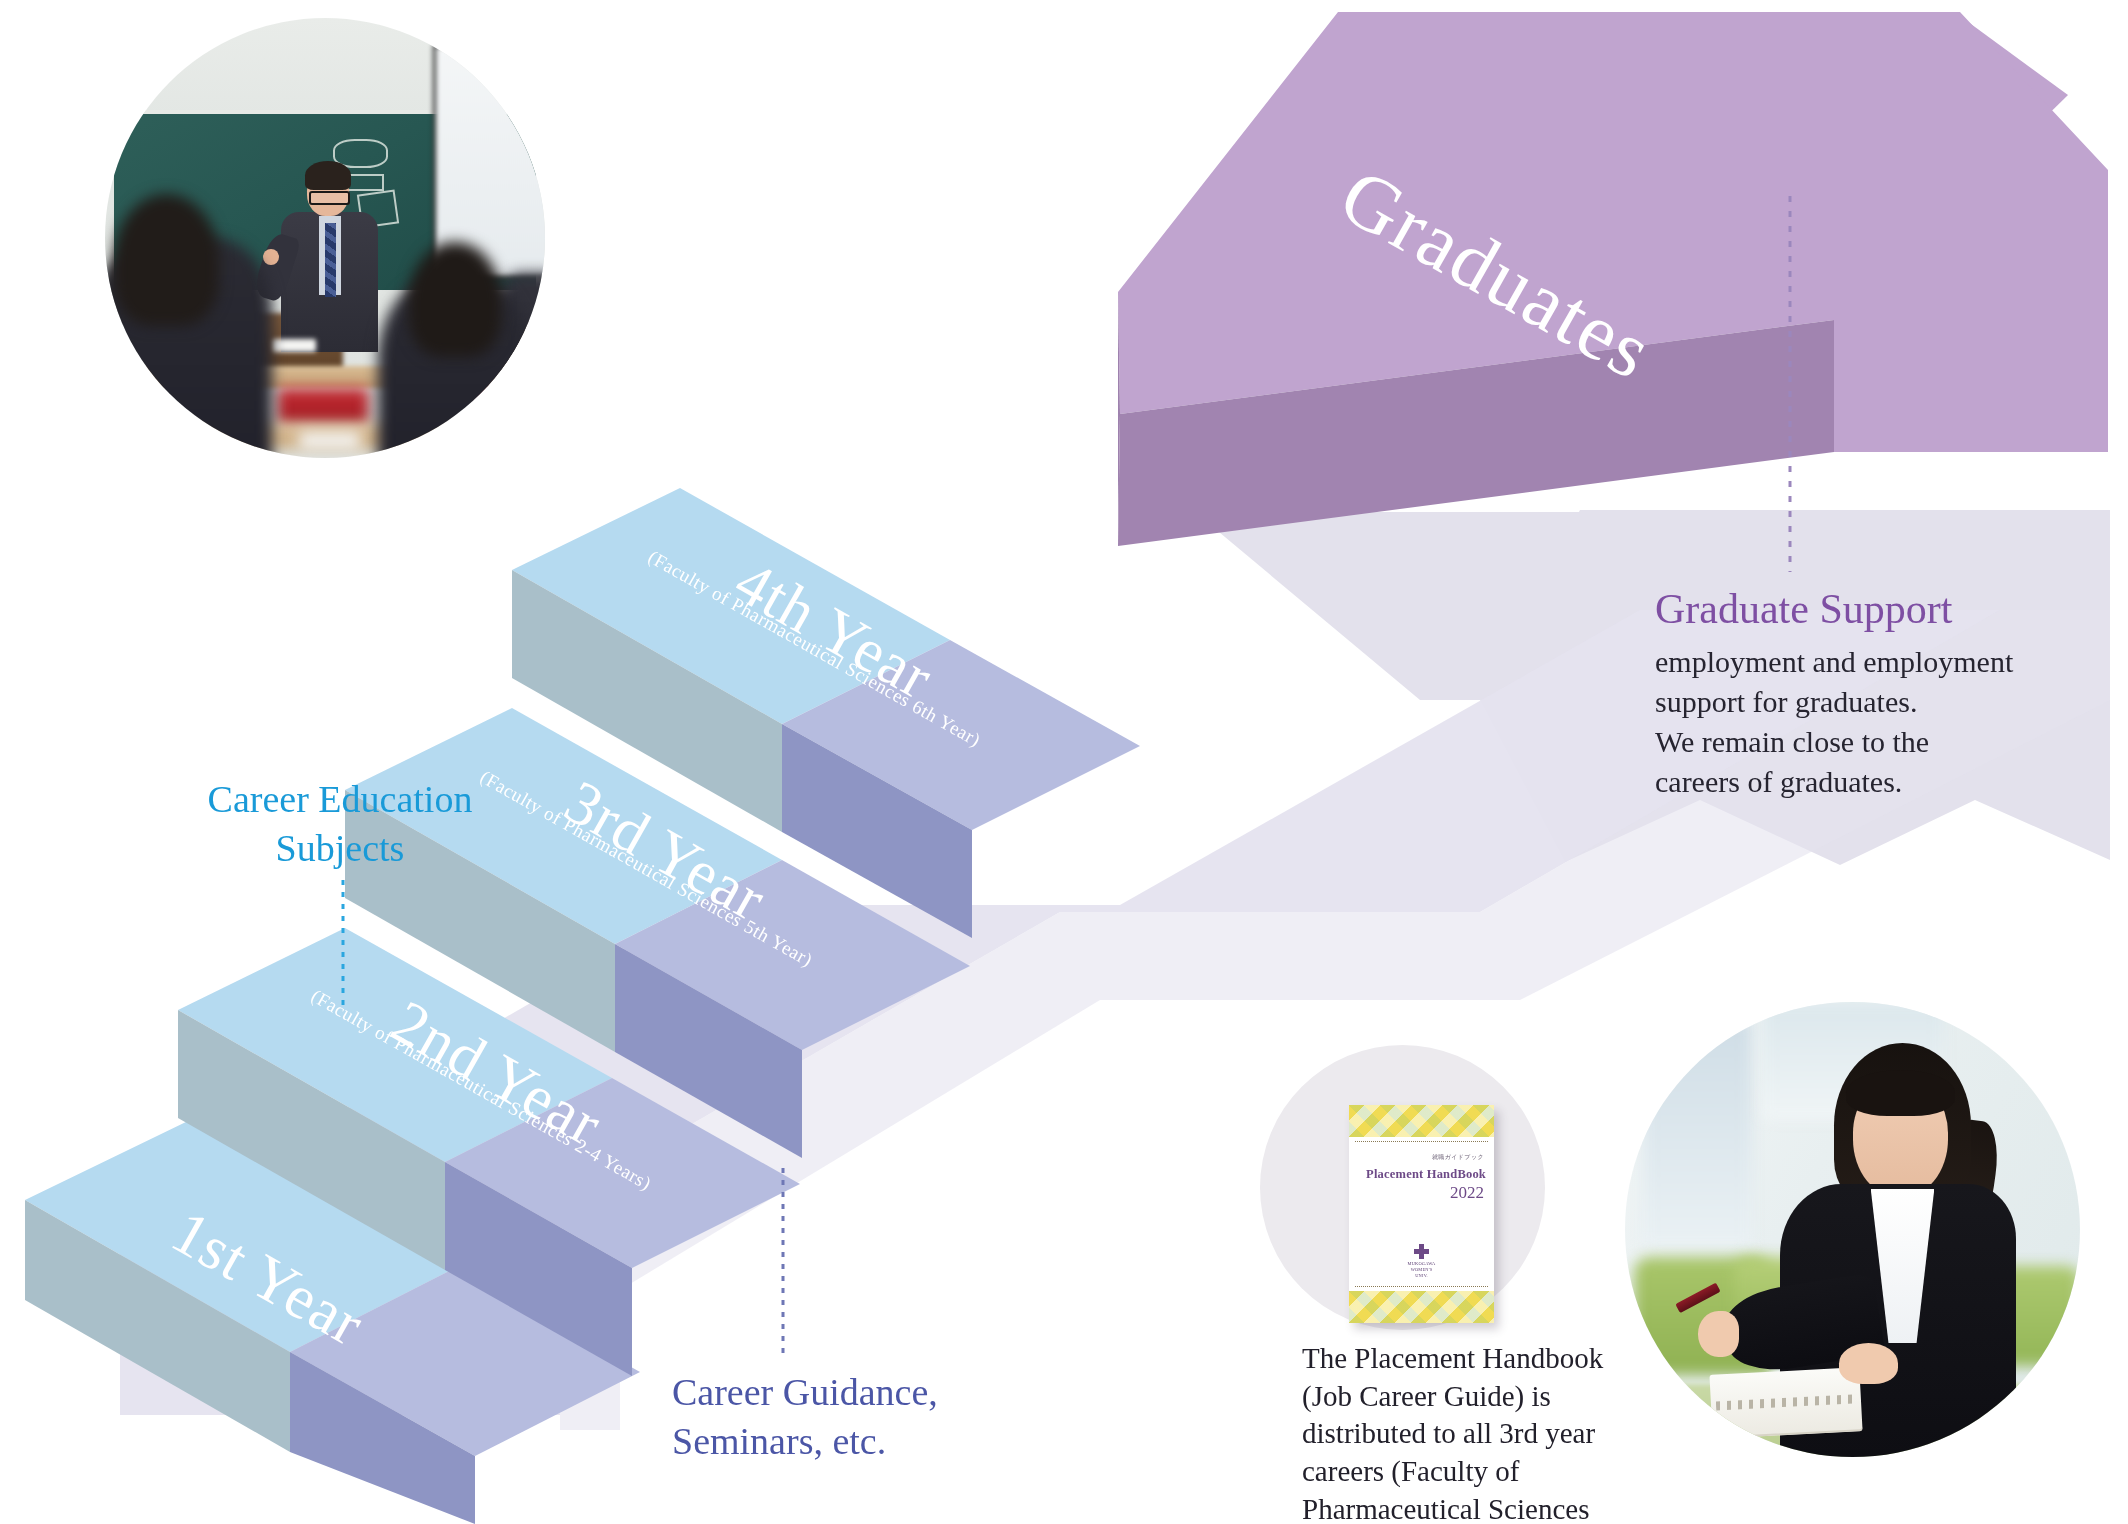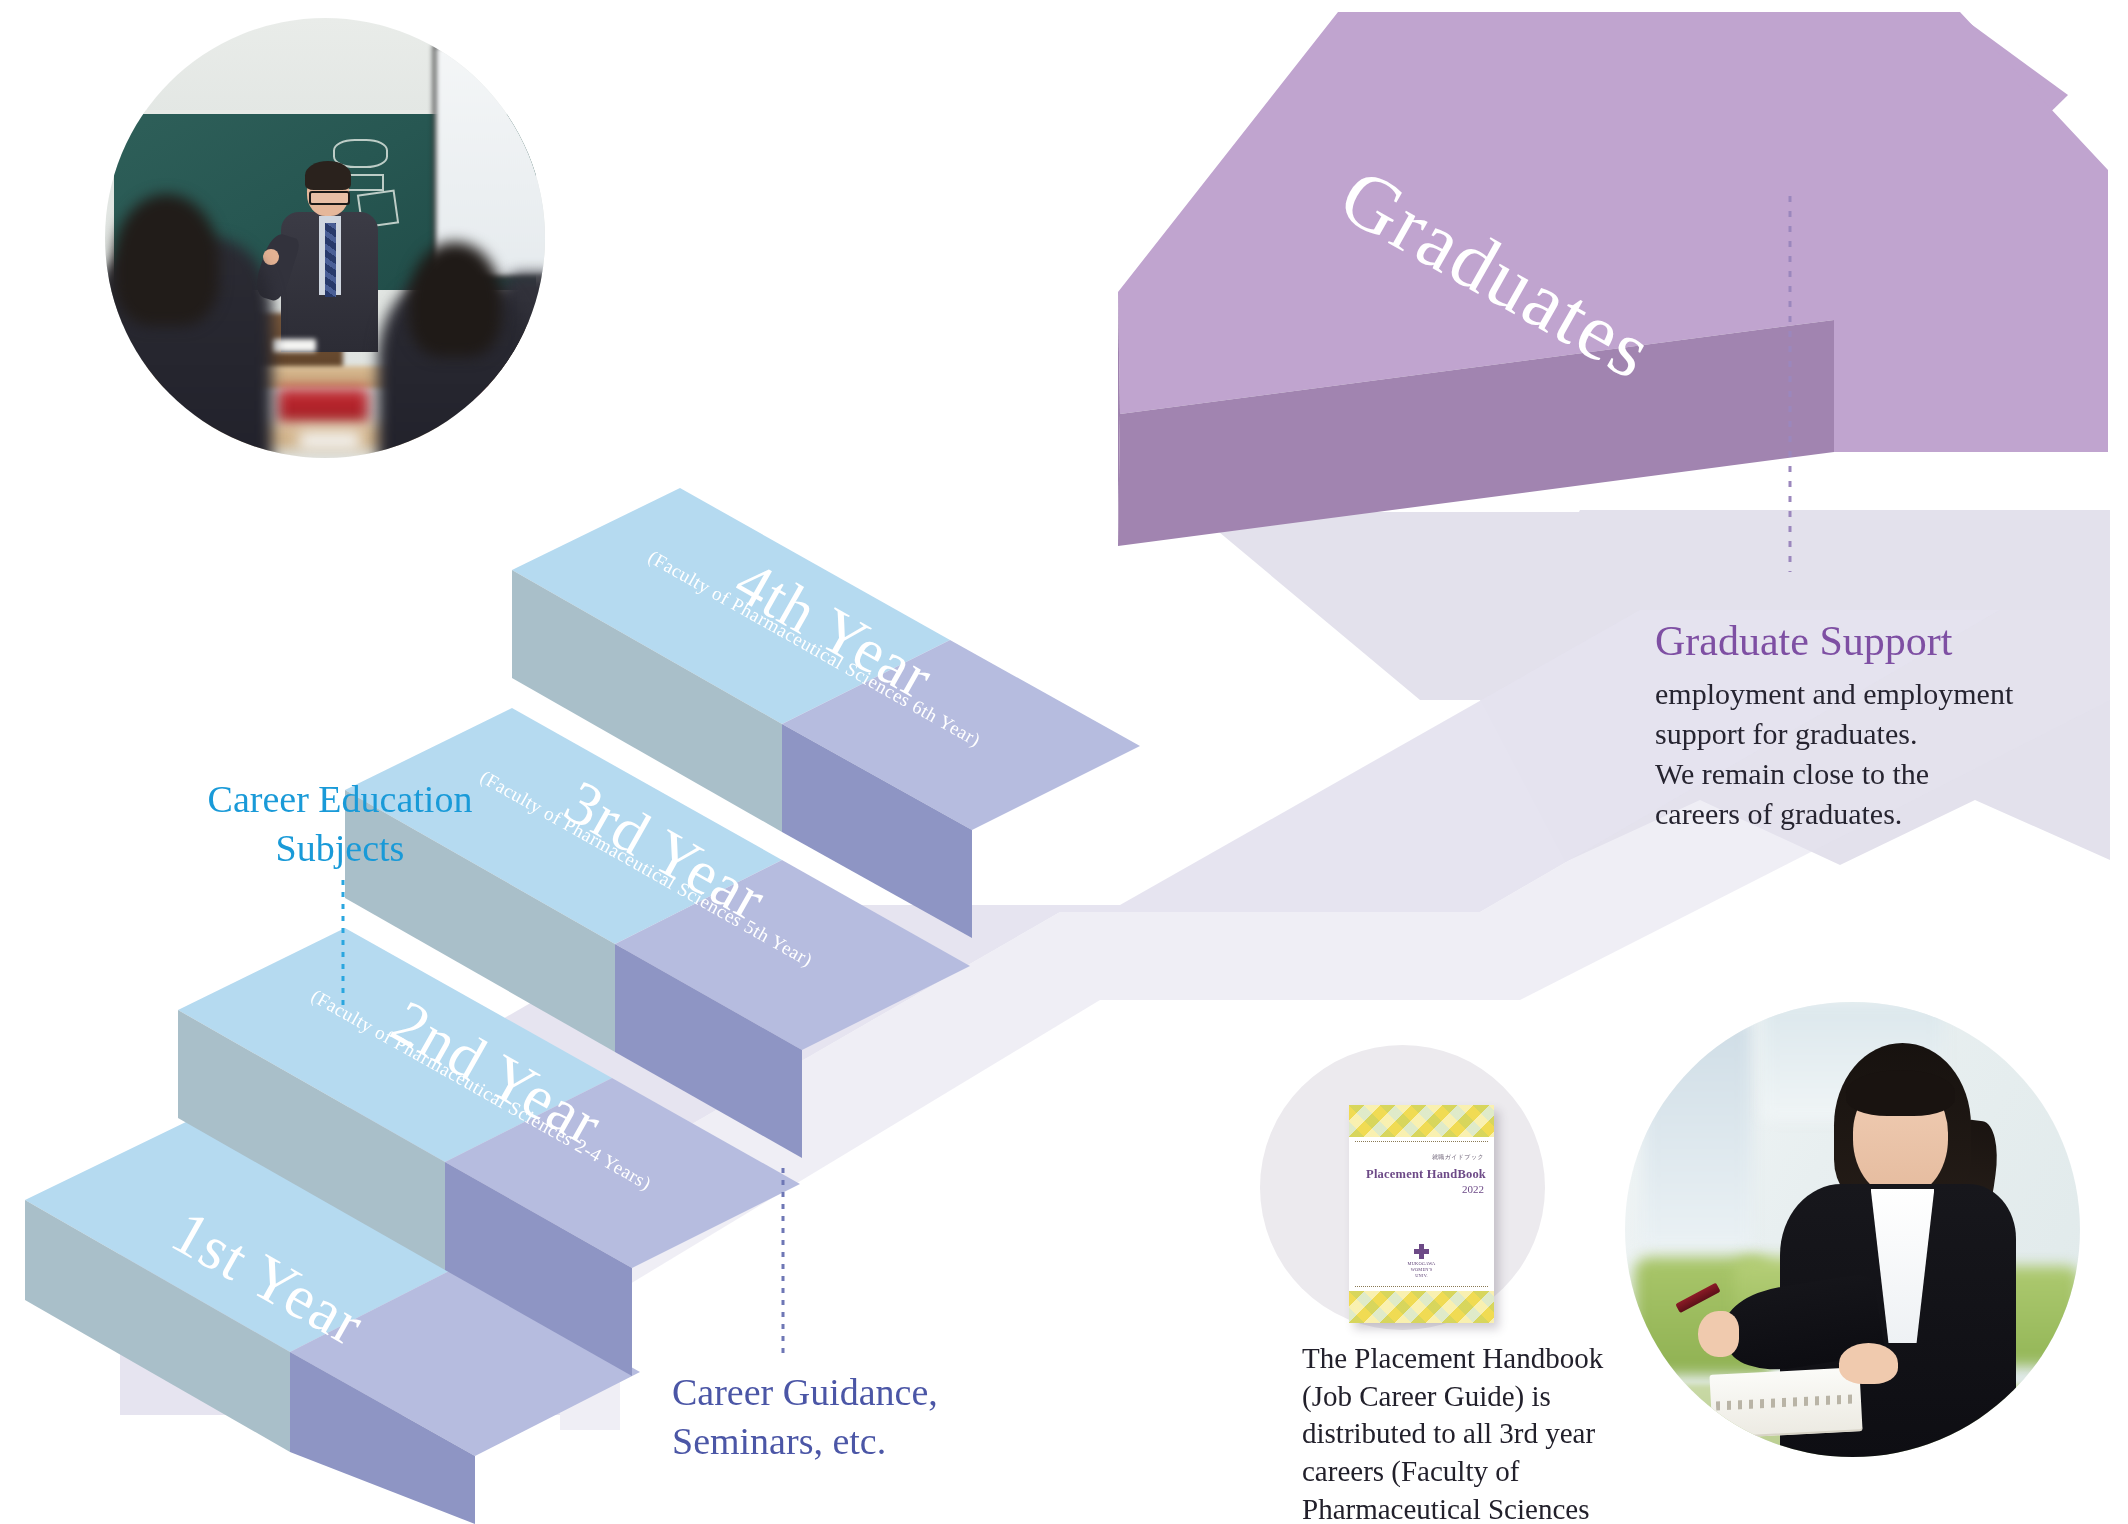--- a/index.html
+++ b/index.html
@@ -7,21 +7,21 @@
        font-family:"Liberation Serif",serif;}
   .stage{position:absolute;inset:0;width:2128px;height:1524px;}
   svg.scene{position:absolute;left:0;top:0;width:2128px;height:1524px;}
 
   
   .label{position:absolute;}
   .career-edu{left:170px;top:775px;width:340px;font-size:38px;line-height:1.28;
               color:#199ad8;text-align:center;}
   .career-guid{left:672px;top:1368px;width:330px;font-size:38px;line-height:1.28;
                color:#4b56a6;}
-  .grad-support{left:1655px;top:586px;width:360px;margin-top:32px;}
+  .grad-support{left:1655px;top:586px;width:360px;}
   .grad-support .gs-title{font-size:42px;color:#7e4fa3;line-height:1.1;margin-bottom:10px;}
   .grad-support .gs-body{font-size:30px;color:#262430;line-height:1.33;}
   .handbook-cap{left:1302px;top:1340px;width:320px;font-size:29px;line-height:1.30;
                 color:#22202b;}
 
   
   .photo{position:absolute;border-radius:50%;overflow:hidden;}
   .photo-class{left:105px;top:18px;width:440px;height:440px;}
   .photo-student{left:1625px;top:1002px;width:455px;height:455px;}
 
@@ -127,21 +127,21 @@
            background:
              repeating-linear-gradient(135deg,#f3e055 0 11px,#fdf8d2 11px 22px),
              repeating-linear-gradient(45deg,#dff0ef 0 11px,#fbf6cf 11px 22px);
            background-blend-mode:multiply;opacity:.92;}
   .hb-band-top{top:0;}
   .hb-band-bot{bottom:0;}
   .hb-rule{position:absolute;left:6px;width:133px;height:0;border-top:1px dotted #8a7a55;}
   .hb-kicker{position:absolute;right:10px;top:48px;font-size:6px;color:#6a5f74;letter-spacing:.4px;}
   .hb-title{position:absolute;left:0;right:8px;top:62px;text-align:right;
             font-size:12.5px;color:#6d4a87;letter-spacing:.2px;font-weight:bold;}
-  .hb-year{position:absolute;right:10px;top:78px;font-size:11px;color:#6d4a87;}
+  .hb-year{position:absolute;right:10px;top:78px;font-size:17px;color:#6d4a87;}
   .hb-logo{position:absolute;left:50%;transform:translateX(-50%);bottom:44px;
            width:34px;text-align:center;}
   .hb-cross{width:15px;height:15px;margin:0 auto 2px;
             background:
               linear-gradient(#6d4a87,#6d4a87) center/5px 15px no-repeat,
               linear-gradient(#6d4a87,#6d4a87) center/15px 5px no-repeat;}
   .hb-logotext{font-size:4.4px;color:#5d4075;line-height:1.35;letter-spacing:.2px;}
 
   
   .isotext{position:absolute;color:#ffffff;white-space:nowrap;

